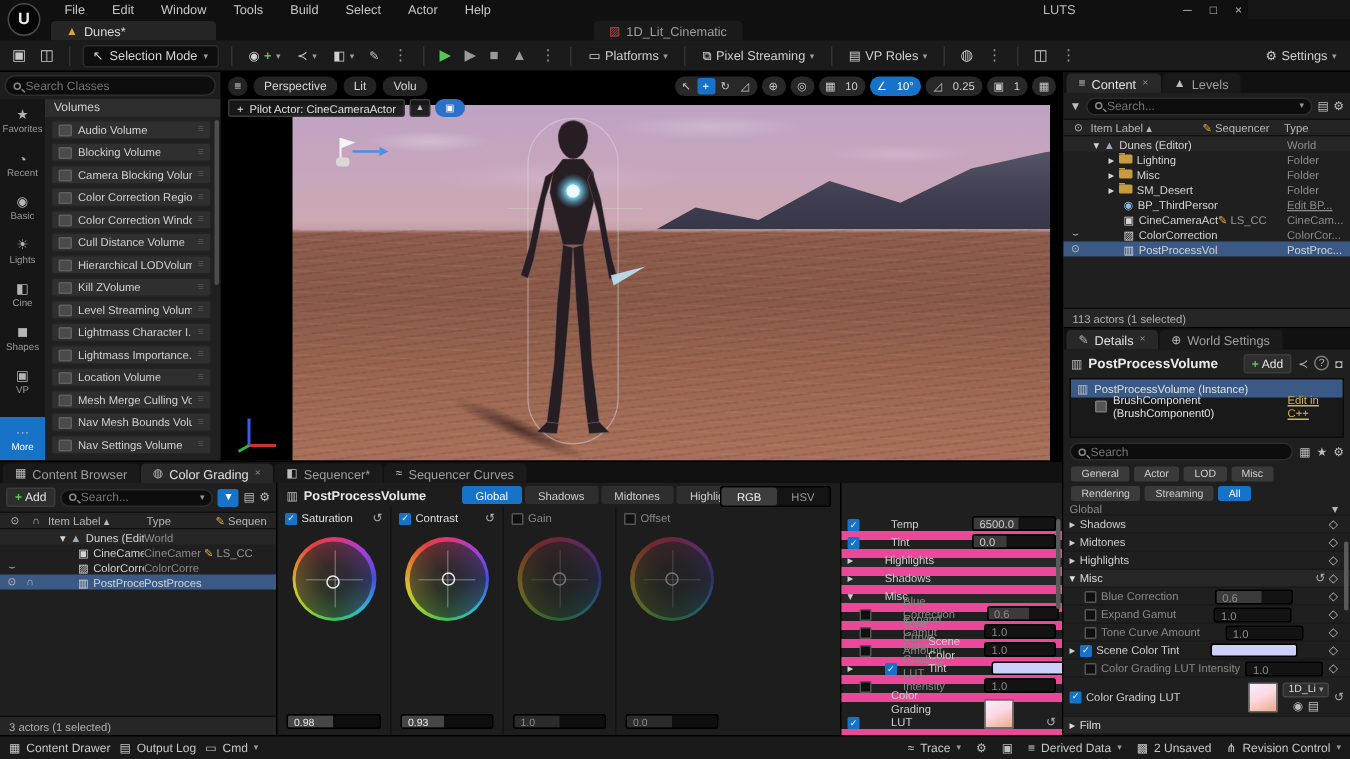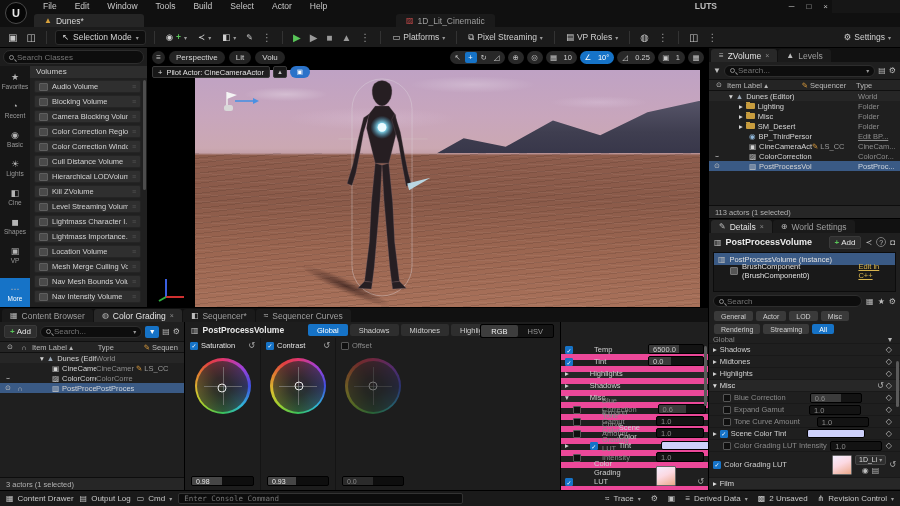--- a/index.html
+++ b/index.html
@@ -4,21 +4,21 @@
 <style>
   * { margin:0; padding:0; box-sizing:border-box; font-family:"Liberation Sans","DejaVu Sans",sans-serif; }
   html,body { background:#000; }
   #app { position:relative; width:900px; height:506px; background:#161616; color:#cfcfcf; overflow:hidden; font-size:8px; }
 
   
   #titlebar { position:absolute; left:0; top:0; width:832px; height:13px; background:#101010; display:flex; align-items:center; }
   #logo { position:absolute; left:5px; top:2px; width:22px; height:22px; border-radius:50%; background:#060606; border:1px solid #4a4a4a; color:#e8e8e8; font-size:11px; font-weight:bold; display:flex; align-items:center; justify-content:center; z-index:5; }
   .menu-item { padding:0 9px; font-size:8.5px; color:#c8c8c8; line-height:13px; }
   #menubar { display:flex; margin-left:34px; }
-  #win-title { position:absolute; right:115px; top:0; line-height:13px; font-size:8.5px; color:#bdbdbd;font-weight:bold; }
+  #win-title { position:absolute; right:115px; top:0; line-height:13px; font-size:8.5px; color:#bdbdbd; }
   #win-btns { position:absolute; right:4px; top:0; display:flex; gap:12px; line-height:13px; font-size:8px; color:#bdbdbd; }
 
   
   #tabsrow { position:absolute; left:0; top:13px; width:900px; height:14px; background:#101010; display:flex; align-items:flex-end; }
   .atab { height:13px; display:flex; align-items:center; gap:4px; padding:0 10px; font-size:8.5px; color:#d8d8d8; background:#252525; border-radius:3px 3px 0 0; }
   .atab.inactive { background:#1a1a1a; color:#9f9f9f; }
   .tab-ic { font-size:8px; }
 
   
   #toolbar { position:absolute; left:0; top:27px; width:900px; height:21px; background:#1b1b1b; border-bottom:1px solid #000; display:flex; align-items:center; padding:0 6px; gap:5px; }
@@ -406,21 +406,21 @@
                   <span class="vi-tx">Mesh Merge Culling Vo...</span>
                   <span class="vi-grip">≡</span>
                 </div>
               <div class="vol-item">
                   <span class="vi-ic"></span>
                   <span class="vi-tx">Nav Mesh Bounds Volu...</span>
                   <span class="vi-grip">≡</span>
                 </div>
               <div class="vol-item">
                   <span class="vi-ic"></span>
-                  <span class="vi-tx">Nav Intensity Volume</span>
+                  <span class="vi-tx">Nav Settings Volume</span>
                   <span class="vi-grip">≡</span>
                 </div>
               <div id="pa-scroll"></div>
             </div>
           </div>
         </div>
 
         <div id="viewport">
           <div id="cam-view">
             <div id="clouds"></div>
@@ -652,20 +652,32 @@
                 <div class="wheel">
                     <span class="ch-h"></span>
                     <span class="ch-v"></span>
                     <span class="wdot" style="margin-left:1px;"></span>
                   </div>
                 <div class="wslider"><span class="fill" style="width:47%;"></span><span class="vtxt">0.93</span></div>
               </div>
               <div class="wcol dim">
                 <div class="wcol-hdr">
                     <span class="cb"></span>
+                    <span>Gain</span>
+                  </div>
+                <div class="wheel">
+                    <span class="ch-h"></span>
+                    <span class="ch-v"></span>
+                    <span class="wdot"></span>
+                  </div>
+                <div class="wslider"><span class="fill" style="width:50%;"></span><span class="vtxt">1.0</span></div>
+              </div>
+              <div class="wcol dim">
+                <div class="wcol-hdr">
+                    <span class="cb"></span>
                     <span>Offset</span>
                   </div>
                 <div class="wheel">
                     <span class="ch-h"></span>
                     <span class="ch-v"></span>
                     <span class="wdot"></span>
                   </div>
                 <div class="wslider"><span class="fill" style="width:50%;"></span><span class="vtxt">0.0</span></div>
               </div>
             </div>
@@ -733,21 +745,21 @@
         </div>
       </div>
     </div>
 
     <div id="right-col">
 
       <div id="outliner">
         <div class="ptabs">
           <div class="ptab active">
             <span class="hdr-ic">≡</span>
-            <span>ZVolume</span>
+            <span>Content</span>
             <span class="x">×</span>
           </div>
           <div class="ptab">
             <span class="hdr-ic">▲</span>
             <span>Levels</span>
           </div>
         </div>
         <div id="ol-toolbar">
           <span class="mini-ic">▼</span>
           <div class="ol-search">
@@ -988,21 +1000,20 @@
     </div>
     <div class="sb-item">
       <span>▤</span>
       <span>Output Log</span>
     </div>
     <div class="sb-item">
       <span>▭</span>
       <span>Cmd</span>
       <span class="tb-car">▾</span>
     </div>
-    <input id="console" placeholder="Enter Console Command" style="">
     <div id="sb-right">
       <div class="sb-item">
         <span>≈</span>
         <span>Trace</span>
         <span class="tb-car">▾</span>
       </div>
       <span class="mini-ic">⚙</span>
       <span class="mini-ic">▣</span>
       <div class="sb-item">
         <span>≡</span>

